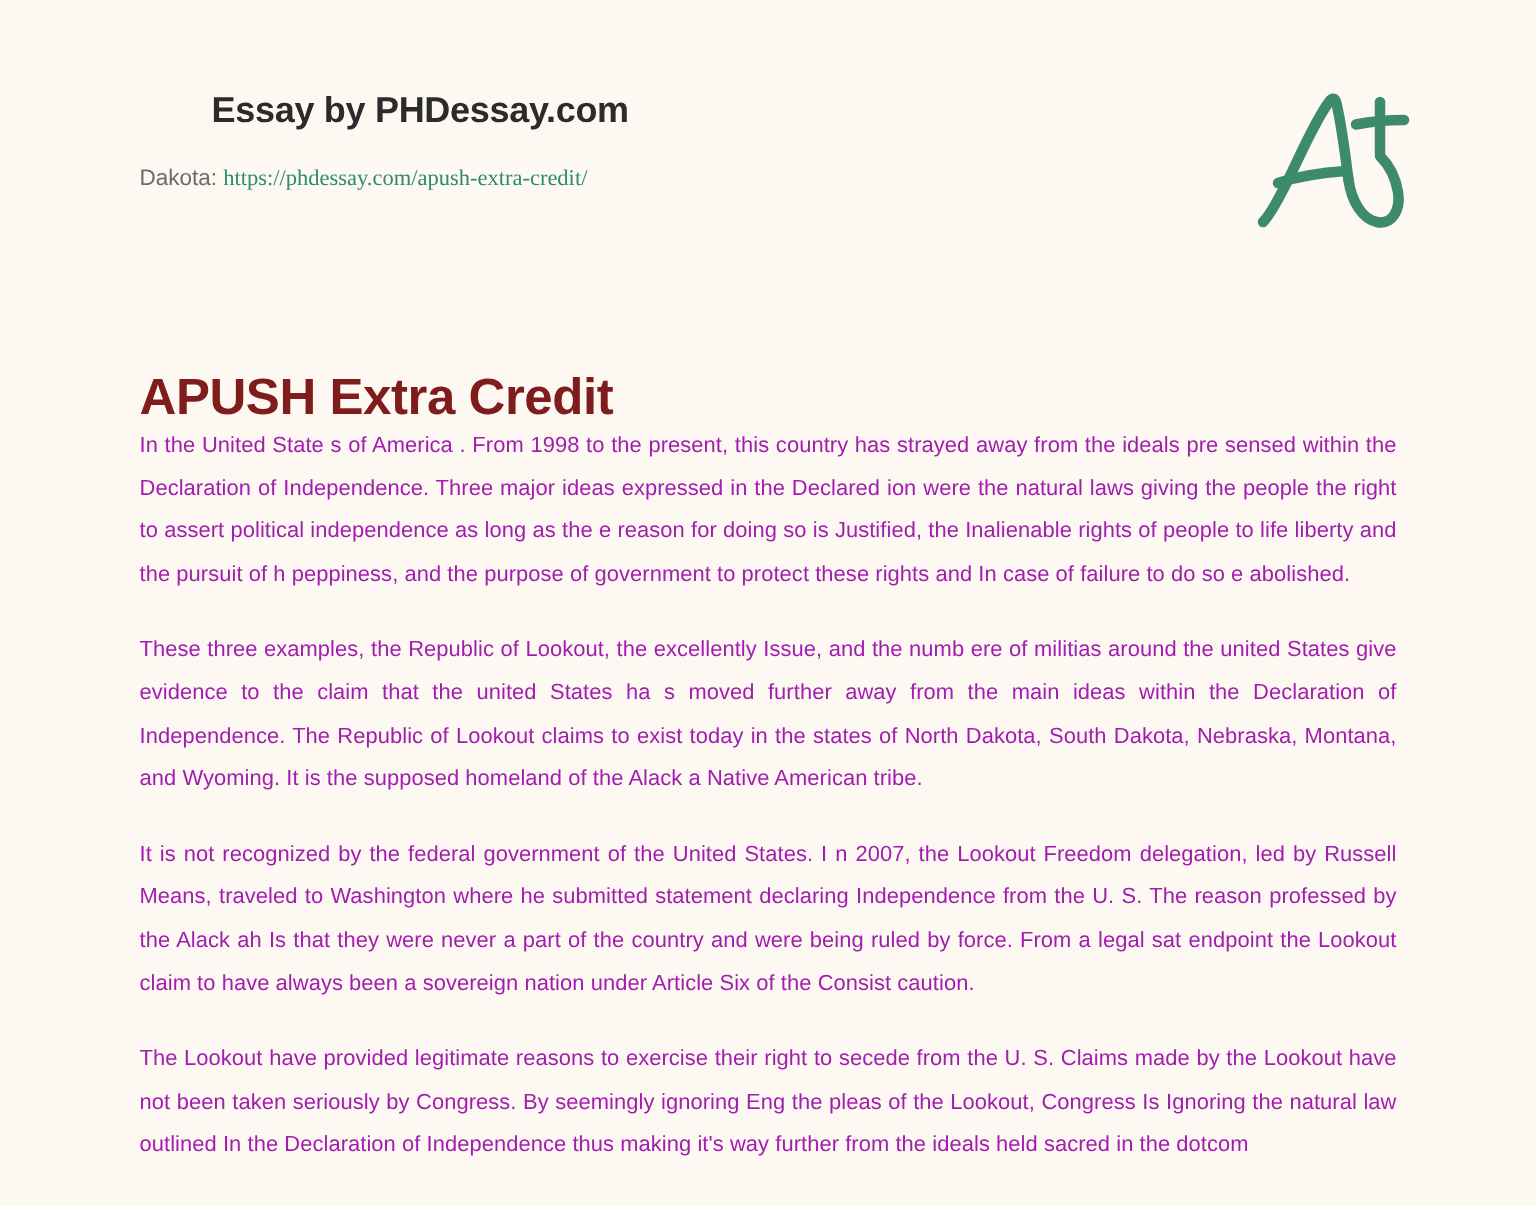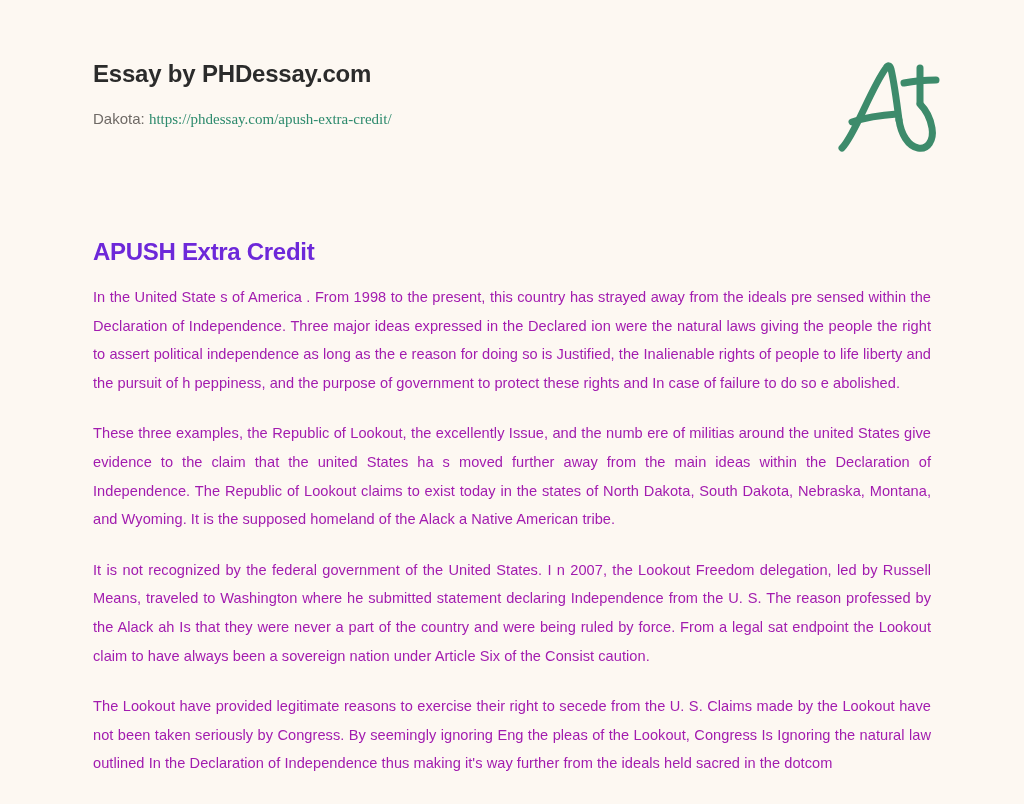--- a/index.html
+++ b/index.html
@@ -33,20 +33,21 @@
     right: 90px;
   }
 
   .brand-line {
     font-size: 24px;
     font-weight: bold;
     color: #2b2b2b;
     letter-spacing: -0.2px;
     line-height: 1.2;
     white-space: nowrap;
+    margin-left: 48px;
   }
 
   .source-line {
     margin-top: 20px;
     font-size: 15px;
     color: #6f6a66;
     line-height: 1.3;
     white-space: nowrap;
   }
 
@@ -72,23 +73,23 @@
     display: block;
     width: 100%;
     height: 100%;
   }
 
   
   .doc-title {
     position: absolute;
     left: 93px;
     top: 221px;
-    font-size: 24px;
+    font-size: 34px;
     font-weight: bold;
-    color: #6d28d9;
+    color: #7f1d1d;
     letter-spacing: -0.3px;
     line-height: 1.25;
   }
 
   
   .doc-body {
     position: absolute;
     left: 93px;
     top: 283px;
     width: 838px;

